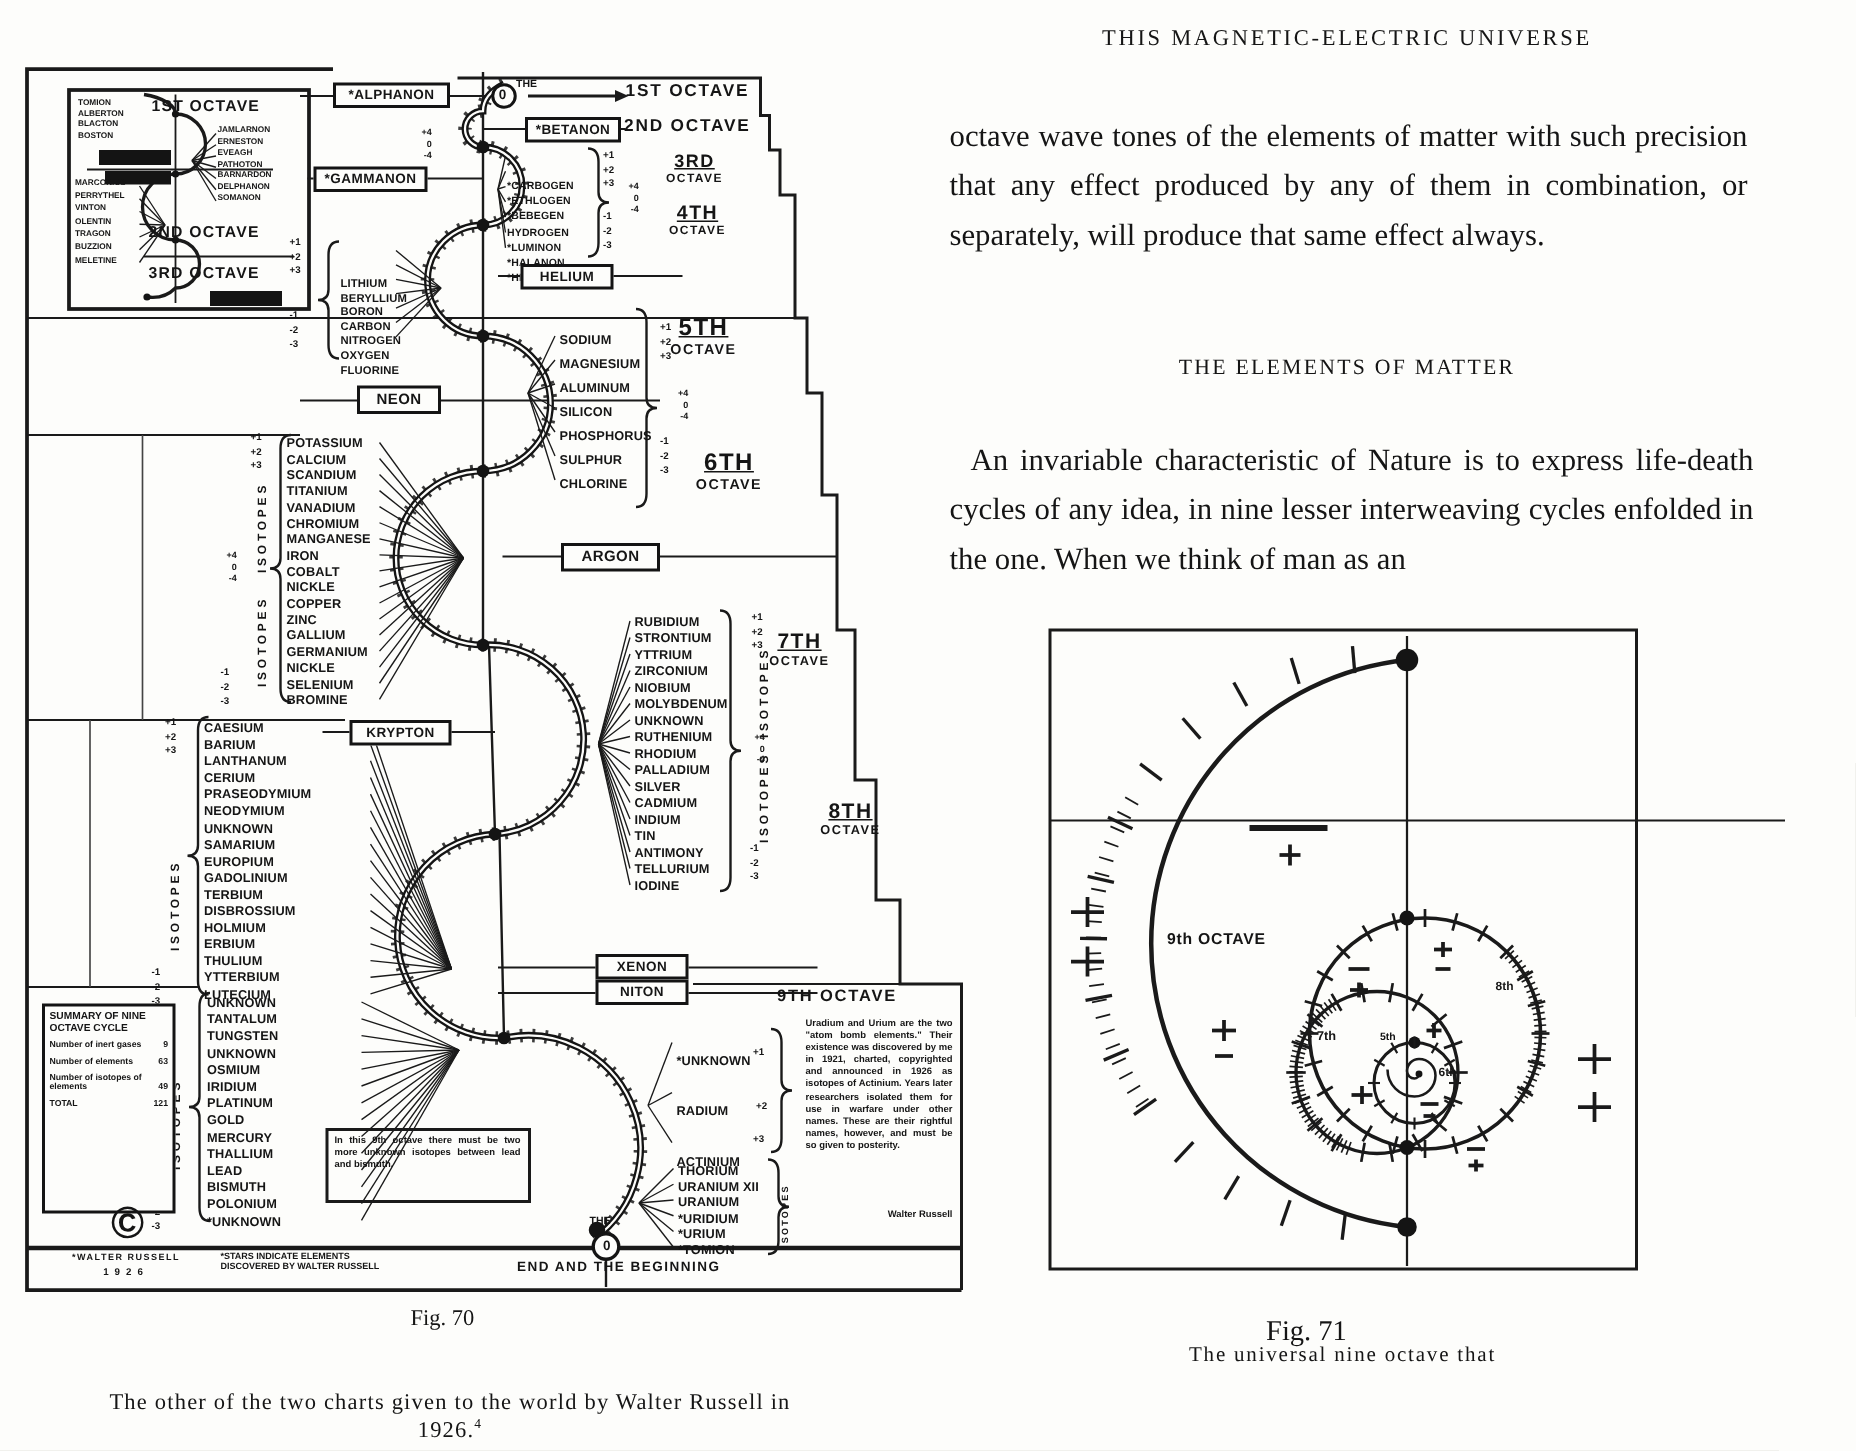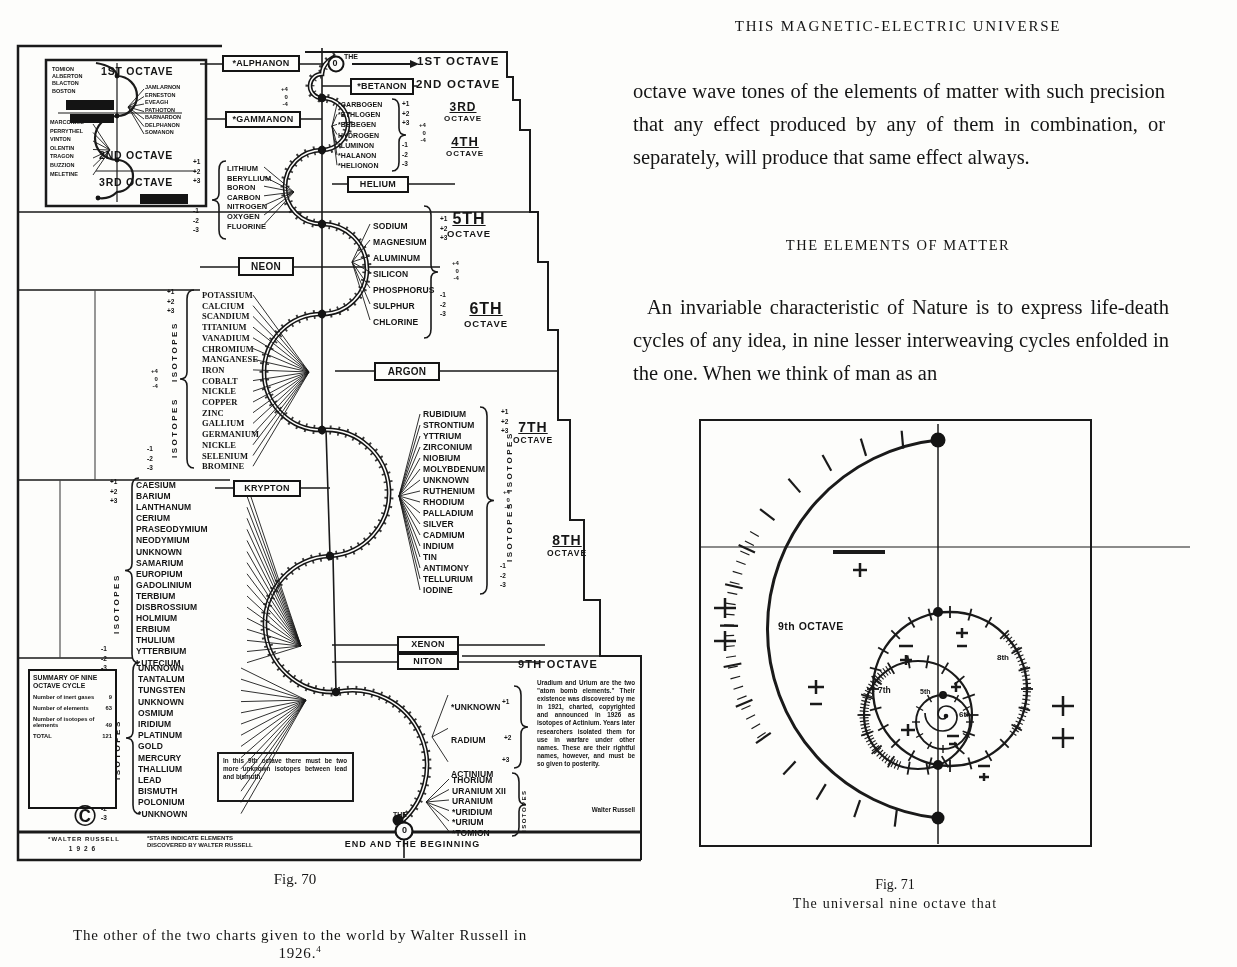--- a/index.html
+++ b/index.html
@@ -5,21 +5,21 @@
   html,body{margin:0;padding:0;background:#e8e8e4;}
   #canvas{position:relative;width:1237px;height:967px;background:#fdfdfb;overflow:hidden;
           font-family:"Liberation Sans",sans-serif;color:#151515;}
   #art{position:absolute;left:0;top:0;z-index:1;}
   .abs{position:absolute;z-index:2;}
   
   .gasbox{position:absolute;z-index:3;border:2px solid #141414;background:#fdfdfb;
           font-weight:bold;font-size:9px;text-align:center;line-height:13px;letter-spacing:.3px;}
   .el-list{position:absolute;z-index:2;font-weight:bold;font-size:8.5px;white-space:nowrap;letter-spacing:.1px;}
   .el-list .el{height:auto;}
-  .sm-list{font-size:7px;}
+  .sm-list{font-size:7px;margin-top:20px;}
   .xs-list{font-size:5.5px;letter-spacing:0;}
   .oct-label{position:absolute;z-index:2;text-align:center;font-weight:bold;}
   .oct-label .num{font-size:16px;letter-spacing:1px;text-decoration:underline;}
   .oct-label .word{font-size:9.5px;letter-spacing:1px;}
   .oct-line{position:absolute;z-index:2;font-weight:bold;font-size:11.5px;letter-spacing:1.2px;white-space:nowrap;}
   .charges{position:absolute;z-index:2;font-weight:bold;font-size:6.5px;line-height:9.5px;text-align:right;}
   .charges.mid{font-size:6px;line-height:7.5px;}
   .iso{position:absolute;z-index:2;transform:rotate(-90deg);transform-origin:0 0;
        font-weight:bold;font-size:8px;letter-spacing:2.5px;white-space:nowrap;}
   .iso.small{font-size:6px;letter-spacing:1.5px;}
@@ -443,21 +443,21 @@
     </div>
 <div class="inset-title" style="left:99px;top:149px;">2ND OCTAVE</div>
 <div class="inset-title" style="left:99px;top:176px;">3RD OCTAVE</div>
 
 <div class="gasbox" style="left:222px;top:55px;width:74px;">*ALPHANON</div>
 <div class="tiny" style="left:344px;top:53px;">THE</div>
 <div class="tiny" style="left:332.5px;top:58px;font-size:9px;z-index:3;">0</div>
 <div class="oct-line" style="left:417px;top:55px;">1ST OCTAVE</div>
 <div class="gasbox" style="left:350px;top:78px;width:60px;">*BETANON</div>
 <div class="oct-line" style="left:416px;top:78px;">2ND OCTAVE</div>
-<div class="gasbox" style="left:225px;top:111px;width:72px;">*GAMMANON</div>
+<div class="gasbox" style="left:209px;top:111px;width:72px;">*GAMMANON</div>
 <div class="oct-label" style="left:436px;top:100px;width:54px;">
   <div class="num" style="font-size:12px;">3RD</div>
   <div class="word" style="font-size:8px;">OCTAVE</div>
 </div>
 <div class="oct-label" style="left:436px;top:134px;width:58px;">
   <div class="num" style="font-size:13px;">4TH</div>
   <div class="word" style="font-size:8px;">OCTAVE</div>
 </div>
 <div class="gasbox" style="left:347px;top:176px;width:58px;">HELIUM</div>
 
@@ -481,21 +481,21 @@
     </div>
 <div class="el-list" style="left:373px;top:218px;line-height:16px;">
       <div class="el">SODIUM</div>
       <div class="el">MAGNESIUM</div>
       <div class="el">ALUMINUM</div>
       <div class="el">SILICON</div>
       <div class="el">PHOSPHORUS</div>
       <div class="el">SULPHUR</div>
       <div class="el">CHLORINE</div>
     </div>
-<div class="el-list" style="left:202px;top:290px;line-height:10.7px;font-family:Liberation Serif, serif;">
+<div class="el-list" style="left:191px;top:290px;line-height:10.7px;">
       <div class="el">POTASSIUM</div>
       <div class="el">CALCIUM</div>
       <div class="el">SCANDIUM</div>
       <div class="el">TITANIUM</div>
       <div class="el">VANADIUM</div>
       <div class="el">CHROMIUM</div>
       <div class="el">MANGANESE</div>
       <div class="el">IRON</div>
       <div class="el">COBALT</div>
       <div class="el">NICKLE</div>
@@ -744,16 +744,16 @@
 <div class="para serif" style="left:633px;top:75px;width:532px;">octave wave tones of the elements of matter with such precision that any effect produced by any of them in combination, or separately, will produce that same effect always.</div>
 <div class="subhead serif" style="left:663px;top:237px;width:470px;">THE ELEMENTS OF MATTER</div>
 <div class="para serif" style="left:633px;top:291px;width:536px;text-indent:14px;">An invariable characteristic of Nature is to express life-death cycles of any idea, in nine lesser interweaving cycles enfolded in the one. When we think of man as an</div>
 
 <div class="fig71-label" style="left:778px;top:620px;font-size:10.5px;letter-spacing:.5px;">9th OCTAVE</div>
 <div class="fig71-label" style="left:997px;top:653px;font-size:8px;">8th</div>
 <div class="fig71-label" style="left:878px;top:685px;font-size:8.5px;">7th</div>
 <div class="fig71-label" style="left:959px;top:710px;font-size:8px;">6th</div>
 <div class="fig71-label" style="left:920px;top:688px;font-size:7px;">5th</div>
 
-<div class="caption serif" style="left:820px;top:877px;width:150px;font-size:14px;">Fig. 71</div>
+<div class="caption serif" style="left:796px;top:877px;width:150px;font-size:19px;">Fig. 71</div>
 <div class="caption serif" style="left:740px;top:896px;width:310px;font-size:14px;letter-spacing:1.2px;">The universal nine octave that</div>
 
 </div>
 
 </body></html>

